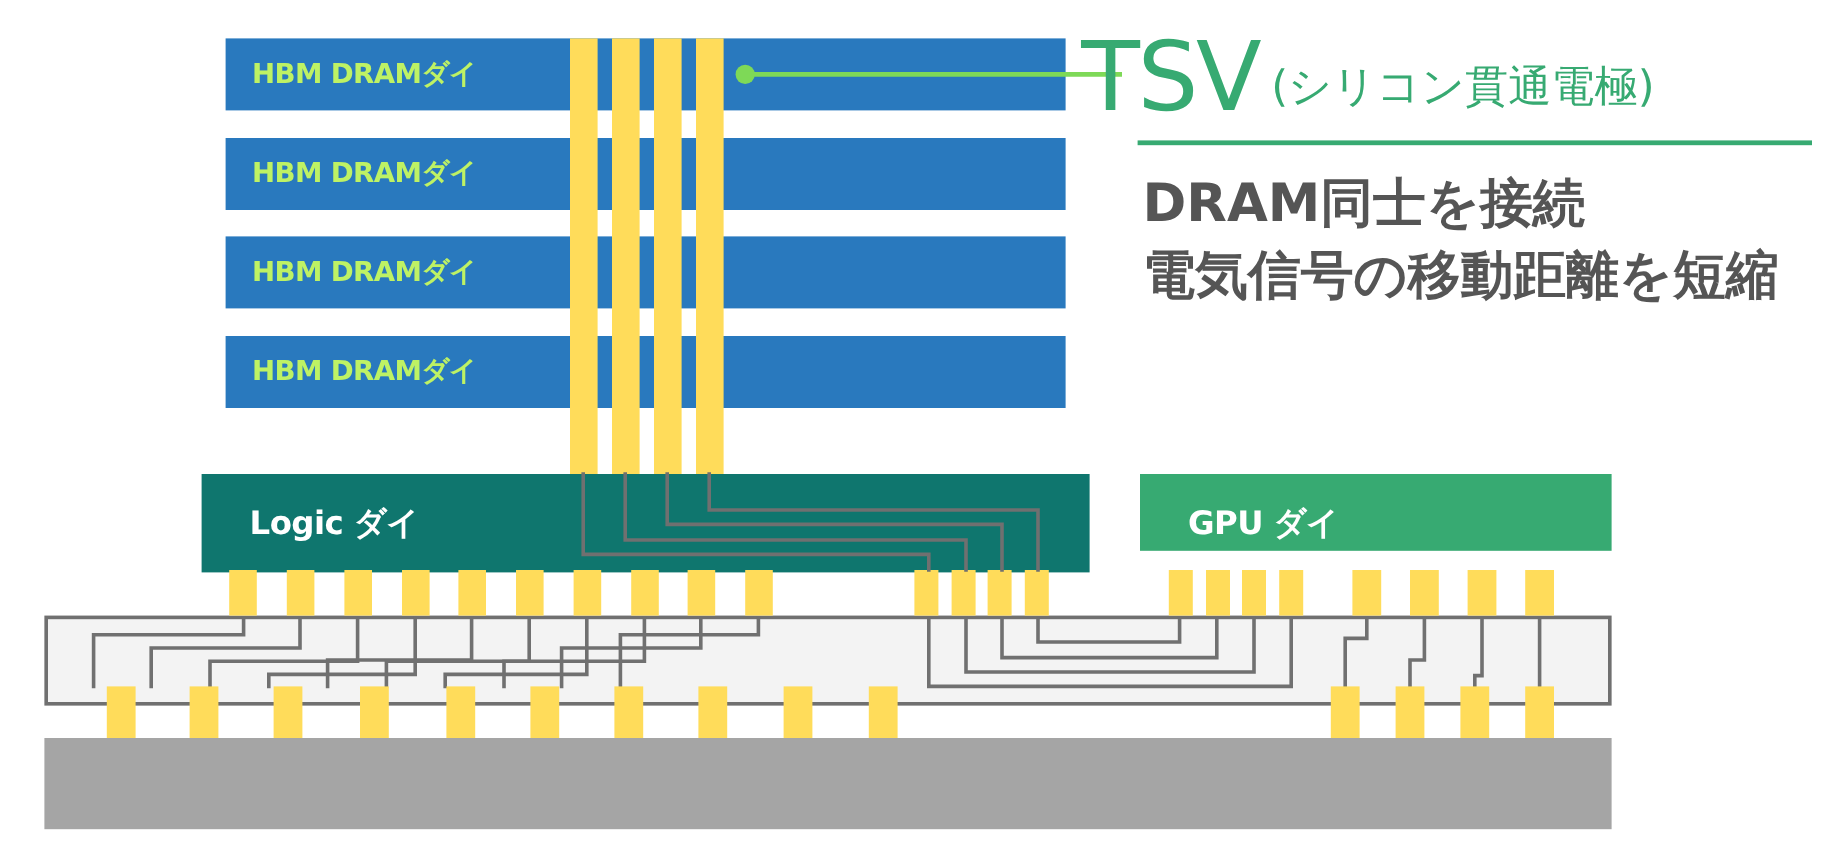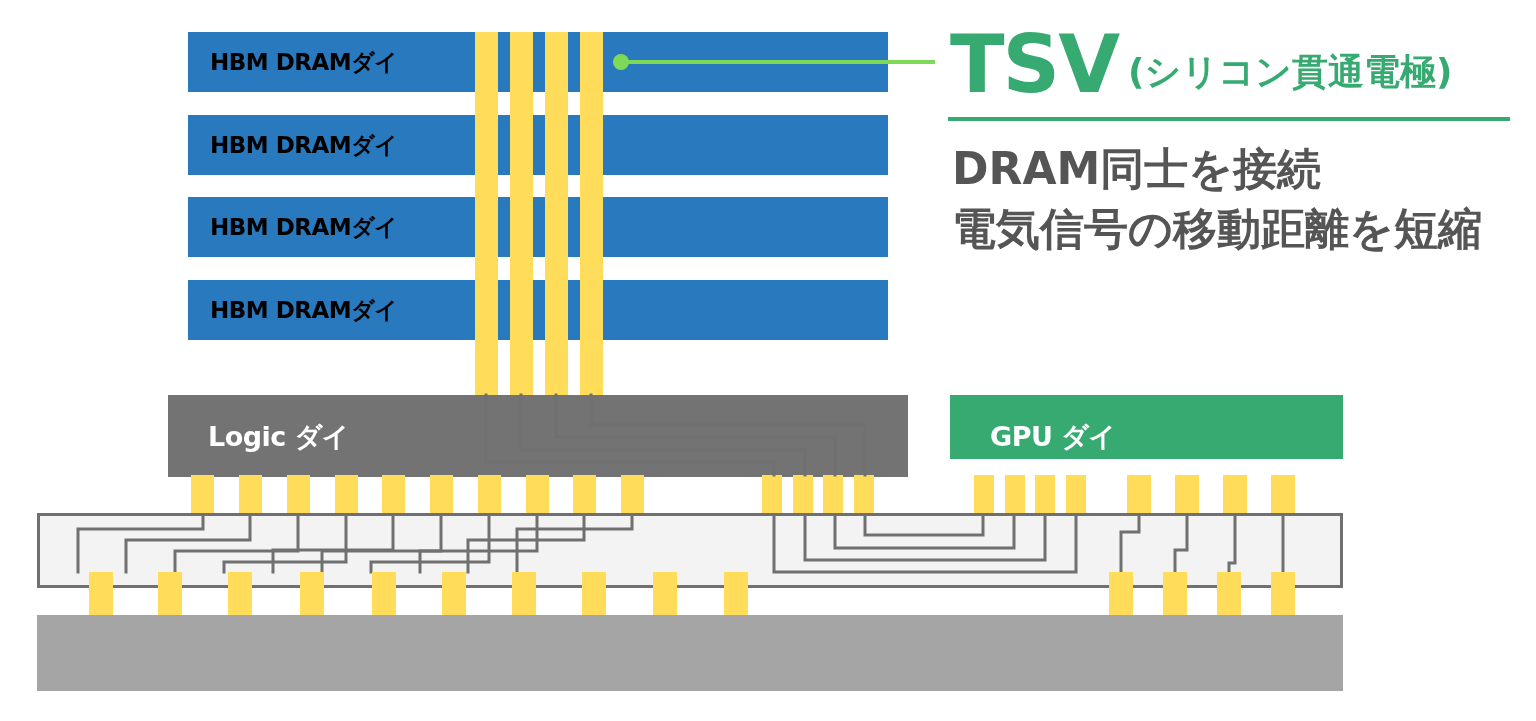--- a/index.html
+++ b/index.html
@@ -1,27 +1,27 @@
 <!DOCTYPE html>
 <html><head>
 <meta charset="utf-8">
 <style>
   html,body{margin:0;padding:0;background:#ffffff;}
   body{width:1536px;height:721px;position:relative;overflow:hidden;font-family:"DejaVu Sans","Liberation Sans",sans-serif;}
   .hbm{position:absolute;left:188px;width:700px;height:60px;background:#2979BE;}
-  .hbm-label{position:absolute;left:22px;top:0;height:60px;line-height:60px;color:#000000;font-weight:bold;font-size:23px;letter-spacing:-0.5px;}
+  .hbm-label{position:absolute;left:22px;top:0;height:60px;line-height:60px;color:#bef264;font-weight:bold;font-size:23px;letter-spacing:-0.5px;}
   .tsv{position:absolute;top:32px;width:23px;height:363px;background:#FFDC5A;}
-  .logic{position:absolute;left:168px;top:395px;width:740px;height:82px;background:#737373;}
+  .logic{position:absolute;left:168px;top:395px;width:740px;height:82px;background:#0f766e;}
   .gpu{position:absolute;left:950px;top:395px;width:393px;height:64px;background:#37AA72;}
   .die-label{position:absolute;left:40px;top:0;height:80px;line-height:84px;color:#fff;font-weight:bold;font-size:27px;letter-spacing:-0.5px;}
   .interposer{position:absolute;left:37px;top:513px;width:1306px;height:75px;background:#F3F3F3;box-sizing:border-box;border:3px solid #707070;}
   .substrate{position:absolute;left:37px;top:615px;width:1306px;height:76px;background:#A5A5A5;}
   .bump{position:absolute;background:#FFDC5A;}
   svg{position:absolute;left:0;top:0;}
-  .tsv-title{position:absolute;left:950px;top:20px;color:#37AA72;font-weight:bold;font-size:80px;line-height:90px;letter-spacing:-2px;}
+  .tsv-title{position:absolute;left:901px;top:20px;color:#37AA72;font-weight:normal;font-size:80px;line-height:90px;letter-spacing:-2px;}
   .tsv-sub{font-size:36px;letter-spacing:0;margin-left:10px;vertical-align:8px;}
   .underline{position:absolute;left:948px;top:117px;width:562px;height:4px;background:#37AA72;}
   .desc{position:absolute;left:952px;color:#555555;font-weight:bold;font-size:44px;letter-spacing:0px;white-space:nowrap;}
 </style>
 </head>
 <body>
 
 <div class="hbm" style="top:32px">
   <span class="hbm-label">HBM DRAMダイ</span>
 </div>

